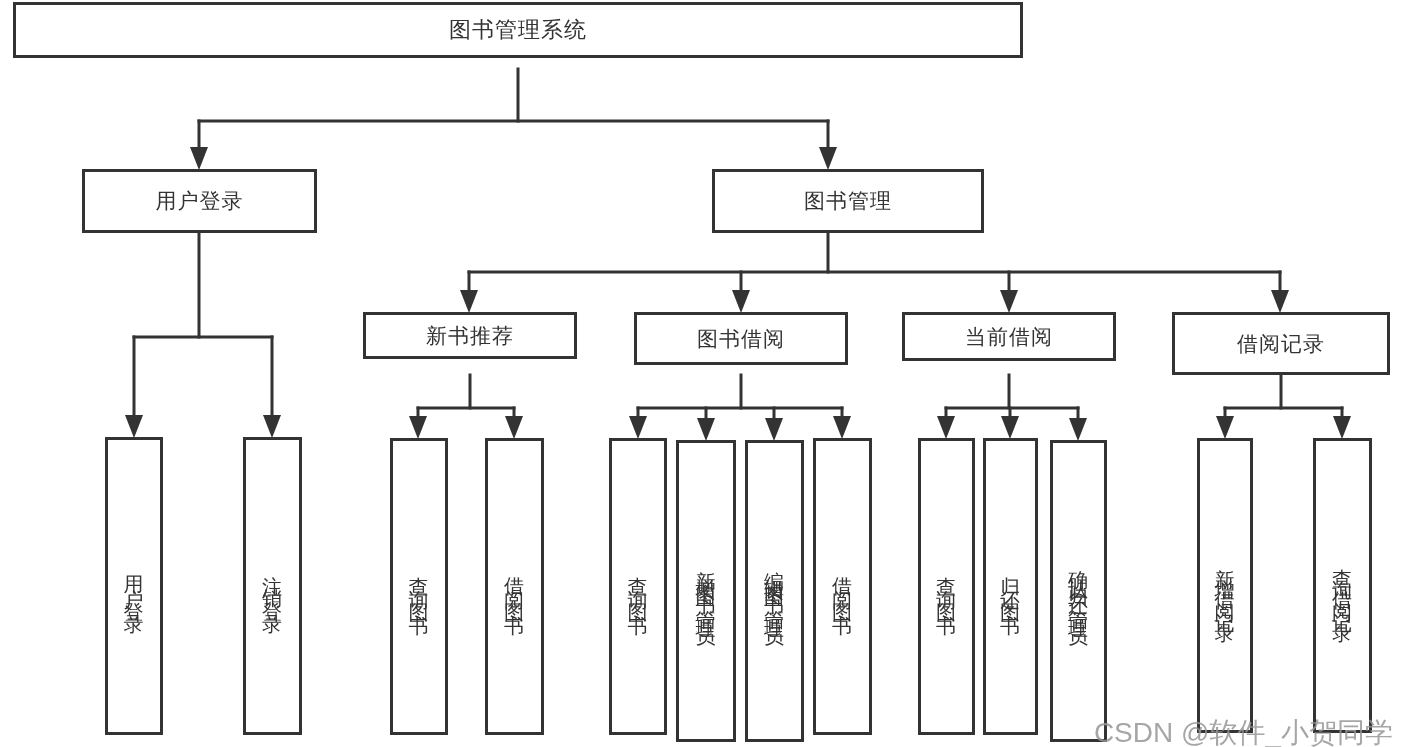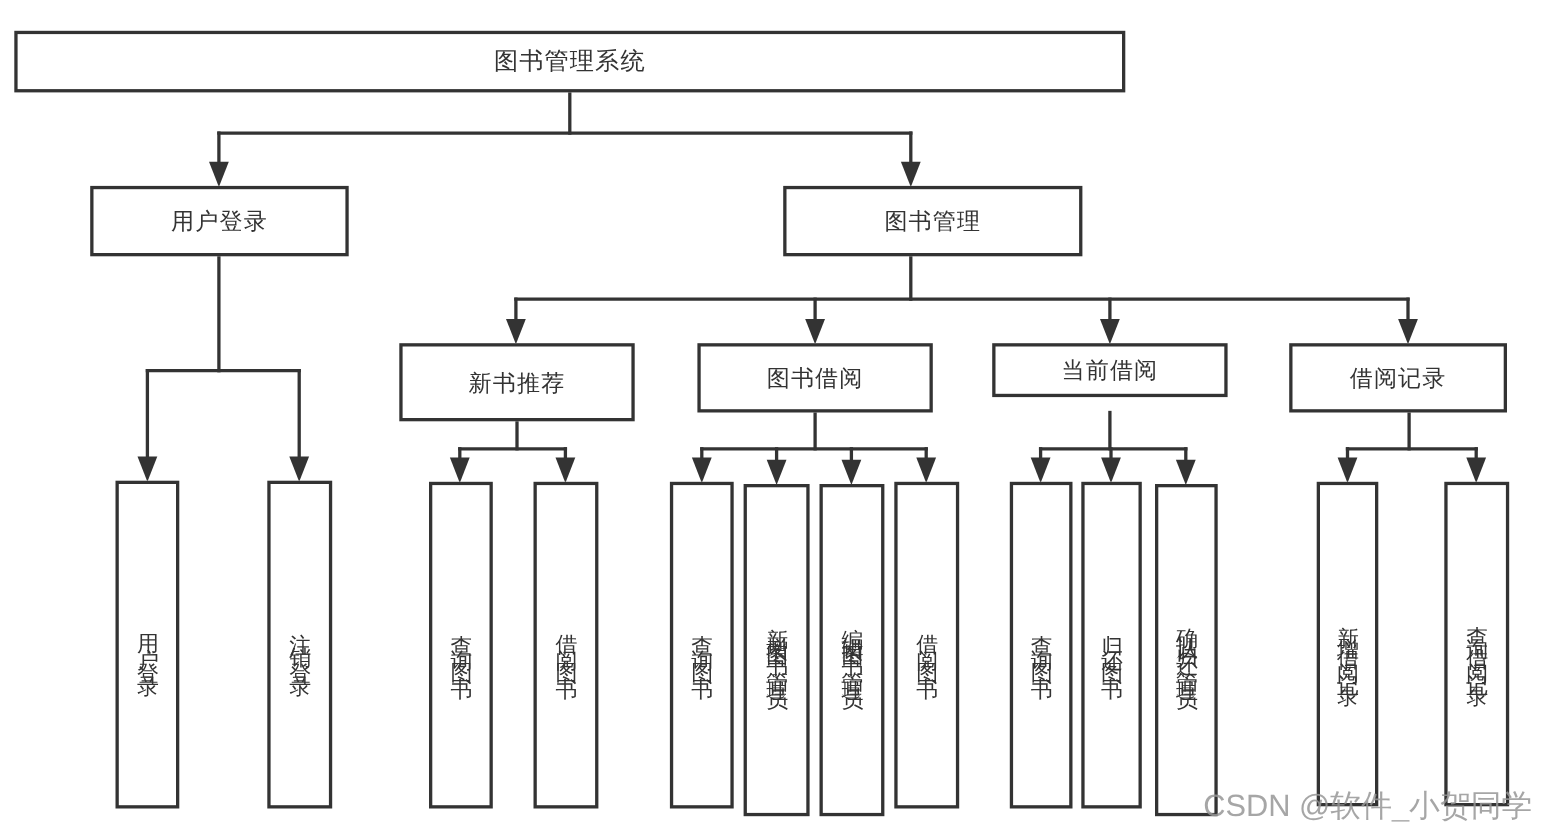--- a/index.html
+++ b/index.html
@@ -108,29 +108,29 @@
       <polygon points="765,418 783,418 774,441"></polygon>
       <polygon points="833,416 851,416 842,439"></polygon>
       <polygon points="937,416 955,416 946,439"></polygon>
       <polygon points="1001,416 1019,416 1010,439"></polygon>
       <polygon points="1069,418 1087,418 1078,441"></polygon>
       <polygon points="1216,416 1234,416 1225,439"></polygon>
       <polygon points="1333,416 1351,416 1342,439"></polygon>
     </g>
   </svg>
 
-  <div class="box h-box root-box" style="left:13px; top:28px; width:1010px; height:56px;">图书管理系统</div>
+  <div class="box h-box root-box" style="left:13px; top:2px; width:1010px; height:56px;">图书管理系统</div>
 
   <div class="box h-box" style="left:82px; top:169px; width:235px; height:64px;">用户登录</div>
   <div class="box h-box" style="left:712px; top:169px; width:272px; height:64px;">图书管理</div>
 
-  <div class="box h-box" style="left:363px; top:312px; width:214px; height:71px;">新书推荐</div>
-  <div class="box h-box" style="left:634px; top:312px; width:214px; height:63px;">图书借阅</div>
+  <div class="box h-box" style="left:363px; top:312px; width:214px; height:47px;">新书推荐</div>
+  <div class="box h-box" style="left:634px; top:312px; width:214px; height:53px;">图书借阅</div>
   <div class="box h-box" style="left:902px; top:312px; width:214px; height:49px;">当前借阅</div>
-  <div class="box h-box" style="left:1172px; top:312px; width:198px; height:63px;">借阅记录</div>
+  <div class="box h-box" style="left:1172px; top:312px; width:218px; height:63px;">借阅记录</div>
 
   <div class="box v-box ls-wide" style="left:105px; top:437px; width:58px; height:298px;">用户登录</div>
   <div class="box v-box ls-wide" style="left:243px; top:437px; width:59px; height:298px;">注销登录</div>
 
   <div class="box v-box ls-wide" style="left:390px; top:438px; width:58px; height:297px;">查询图书</div>
   <div class="box v-box ls-wide" style="left:485px; top:438px; width:59px; height:297px;">借阅图书</div>
 
   <div class="box v-box ls-wide" style="left:609px; top:438px; width:58px; height:297px;">查询图书</div>
   <div class="box v-box ls-tight" style="left:676px; top:440px; width:60px; height:302px;">新增图书（管理员）</div>
   <div class="box v-box ls-tight" style="left:745px; top:440px; width:59px; height:302px;">编辑图书（管理员）</div>

